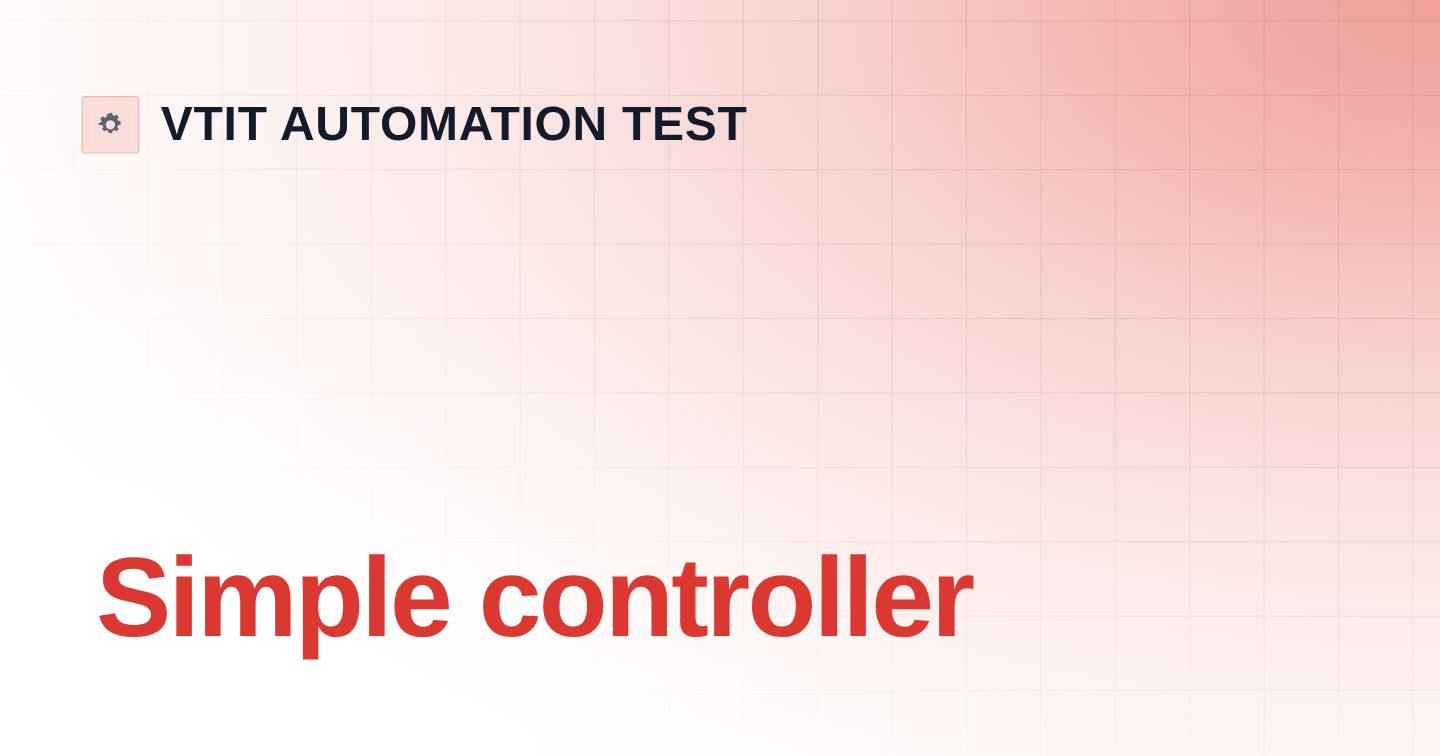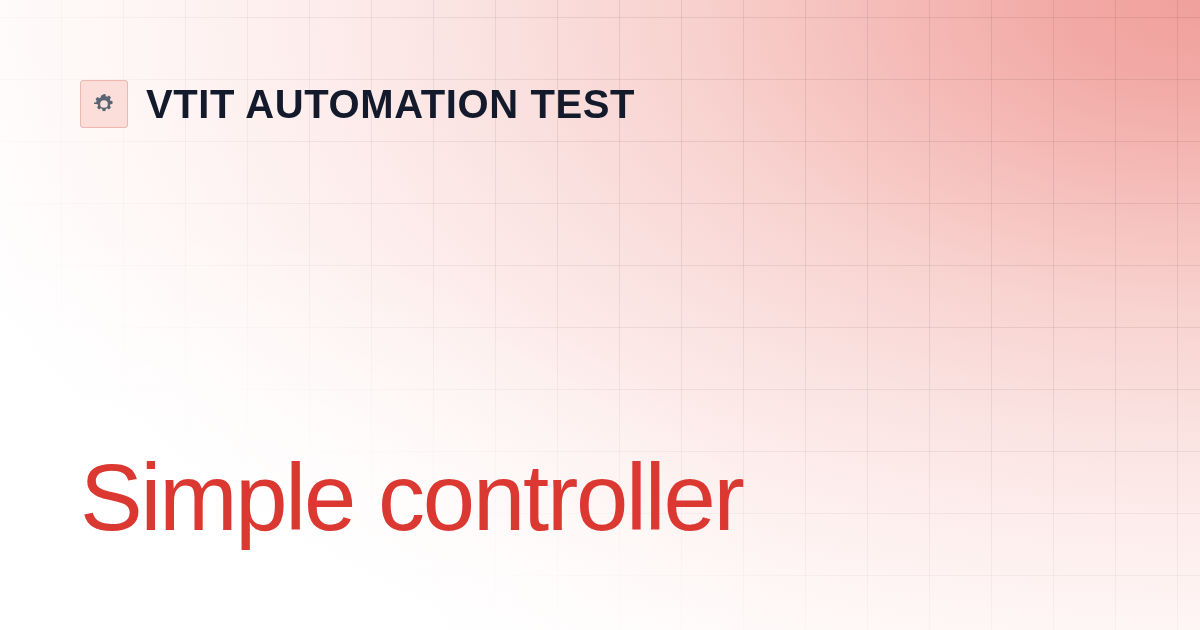--- a/index.html
+++ b/index.html
@@ -70,21 +70,21 @@
   }
 
   .content {
     position: absolute;
     inset: 0;
   }
 
   
   .brand-row {
     position: absolute;
-    left: 80px;
+    left: 68px;
     top: 80px;
     display: flex;
     align-items: center;
     gap: 18px;
   }
 
   .brand-badge {
     width: 48px;
     height: 48px;
     box-sizing: border-box;
@@ -111,21 +111,21 @@
     line-height: 1;
     white-space: nowrap;
   }
 
   
   .headline {
     position: absolute;
     left: 80px;
     top: 449px;
     font-size: 94px;
-    font-weight: normal;
+    font-weight: bold;
     color: #dc3832;
     letter-spacing: -2.2px;
     line-height: 1.05;
     white-space: nowrap;
     margin: 0;
   }
 </style>
 </head>
 <body>
 

